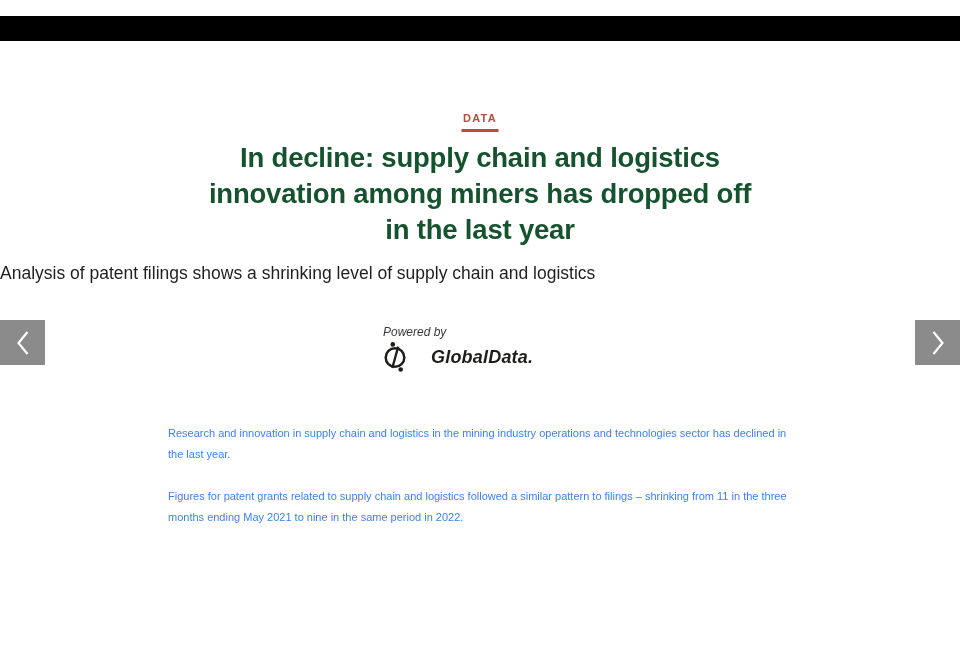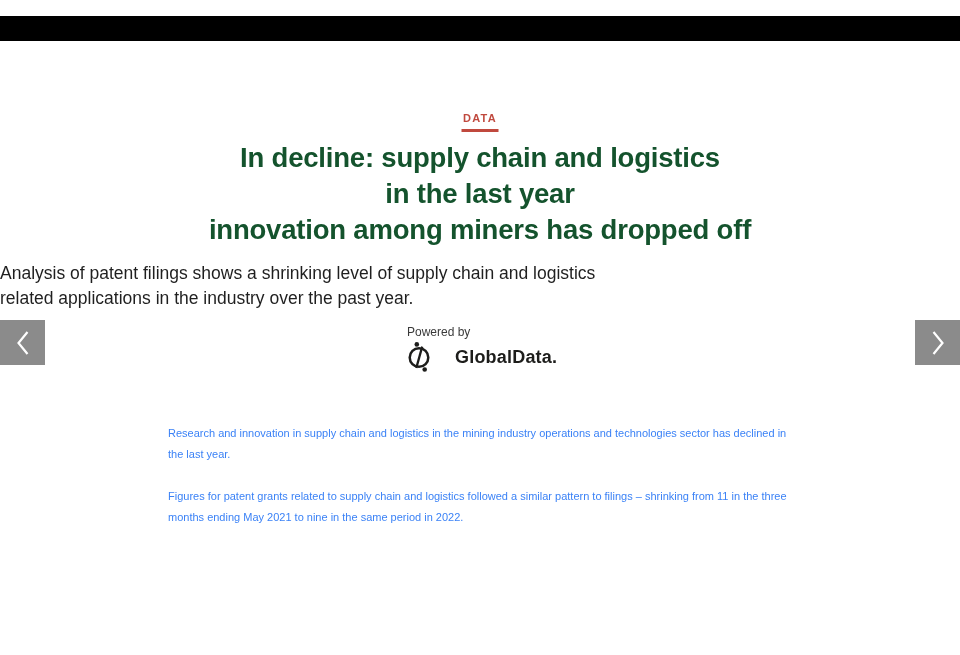--- a/index.html
+++ b/index.html
@@ -72,21 +72,21 @@
     left: 0;
     width: 100%;
     margin: 0;
     text-align: left;
     font-size: 17.5px;
     line-height: 25px;
     font-weight: normal;
     color: #1f1f1f;
   }
 
-  .powered { position: absolute; top: 309px; left: 407px; }
+  .powered { position: absolute; top: 309px; left: 383px; font-style: italic; }
   .powered-label { font-size: 12px; color: #3a3a3a; }
   .logo-row { display: flex; align-items: center; gap: 24px; margin-top: 3px; }
   .logo-text {
     font-size: 18px;
     font-weight: bold;
     color: var(--logo-black, #1d1d1b);
     letter-spacing: 0.2px;
   }
 
   .body-copy {
@@ -121,27 +121,26 @@
         <polyline points="5.5,3 14.5,14 5.5,25" fill="none" stroke="#ffffff" stroke-width="2.2"></polyline>
       </svg>
     </span>
   </button>
 
   <div class="kicker">DATA</div>
   <div class="kicker-underline"></div>
 
   <h1 class="title">
     <span class="line">In decline: supply chain and logistics</span>
+    <span class="line">innovation among miners has dropped off</span>
     <span class="line">in the last year</span>
-    <span class="line">innovation among miners has dropped off</span>
   </h1>
 
   <p class="subtitle">
     <span class="line">Analysis of patent filings shows a shrinking level of supply chain and logistics</span>
-    <span class="line">related applications in the industry over the past year.</span>
   </p>
 
   <div class="powered">
     <div class="powered-label">Powered by</div>
     <div class="logo-row">
       <span style="display:flex;">
         <svg width="24" height="30" viewBox="0 0 24 30">
           <circle cx="12" cy="15.5" r="9.3" fill="none" stroke="#1d1d1b" stroke-width="2.5"></circle>
           <line x1="15.2" y1="4.6" x2="9.3" y2="26" stroke="#1d1d1b" stroke-width="2.3"></line>
           <circle cx="9.8" cy="2.4" r="2.3" fill="#1d1d1b"></circle>

